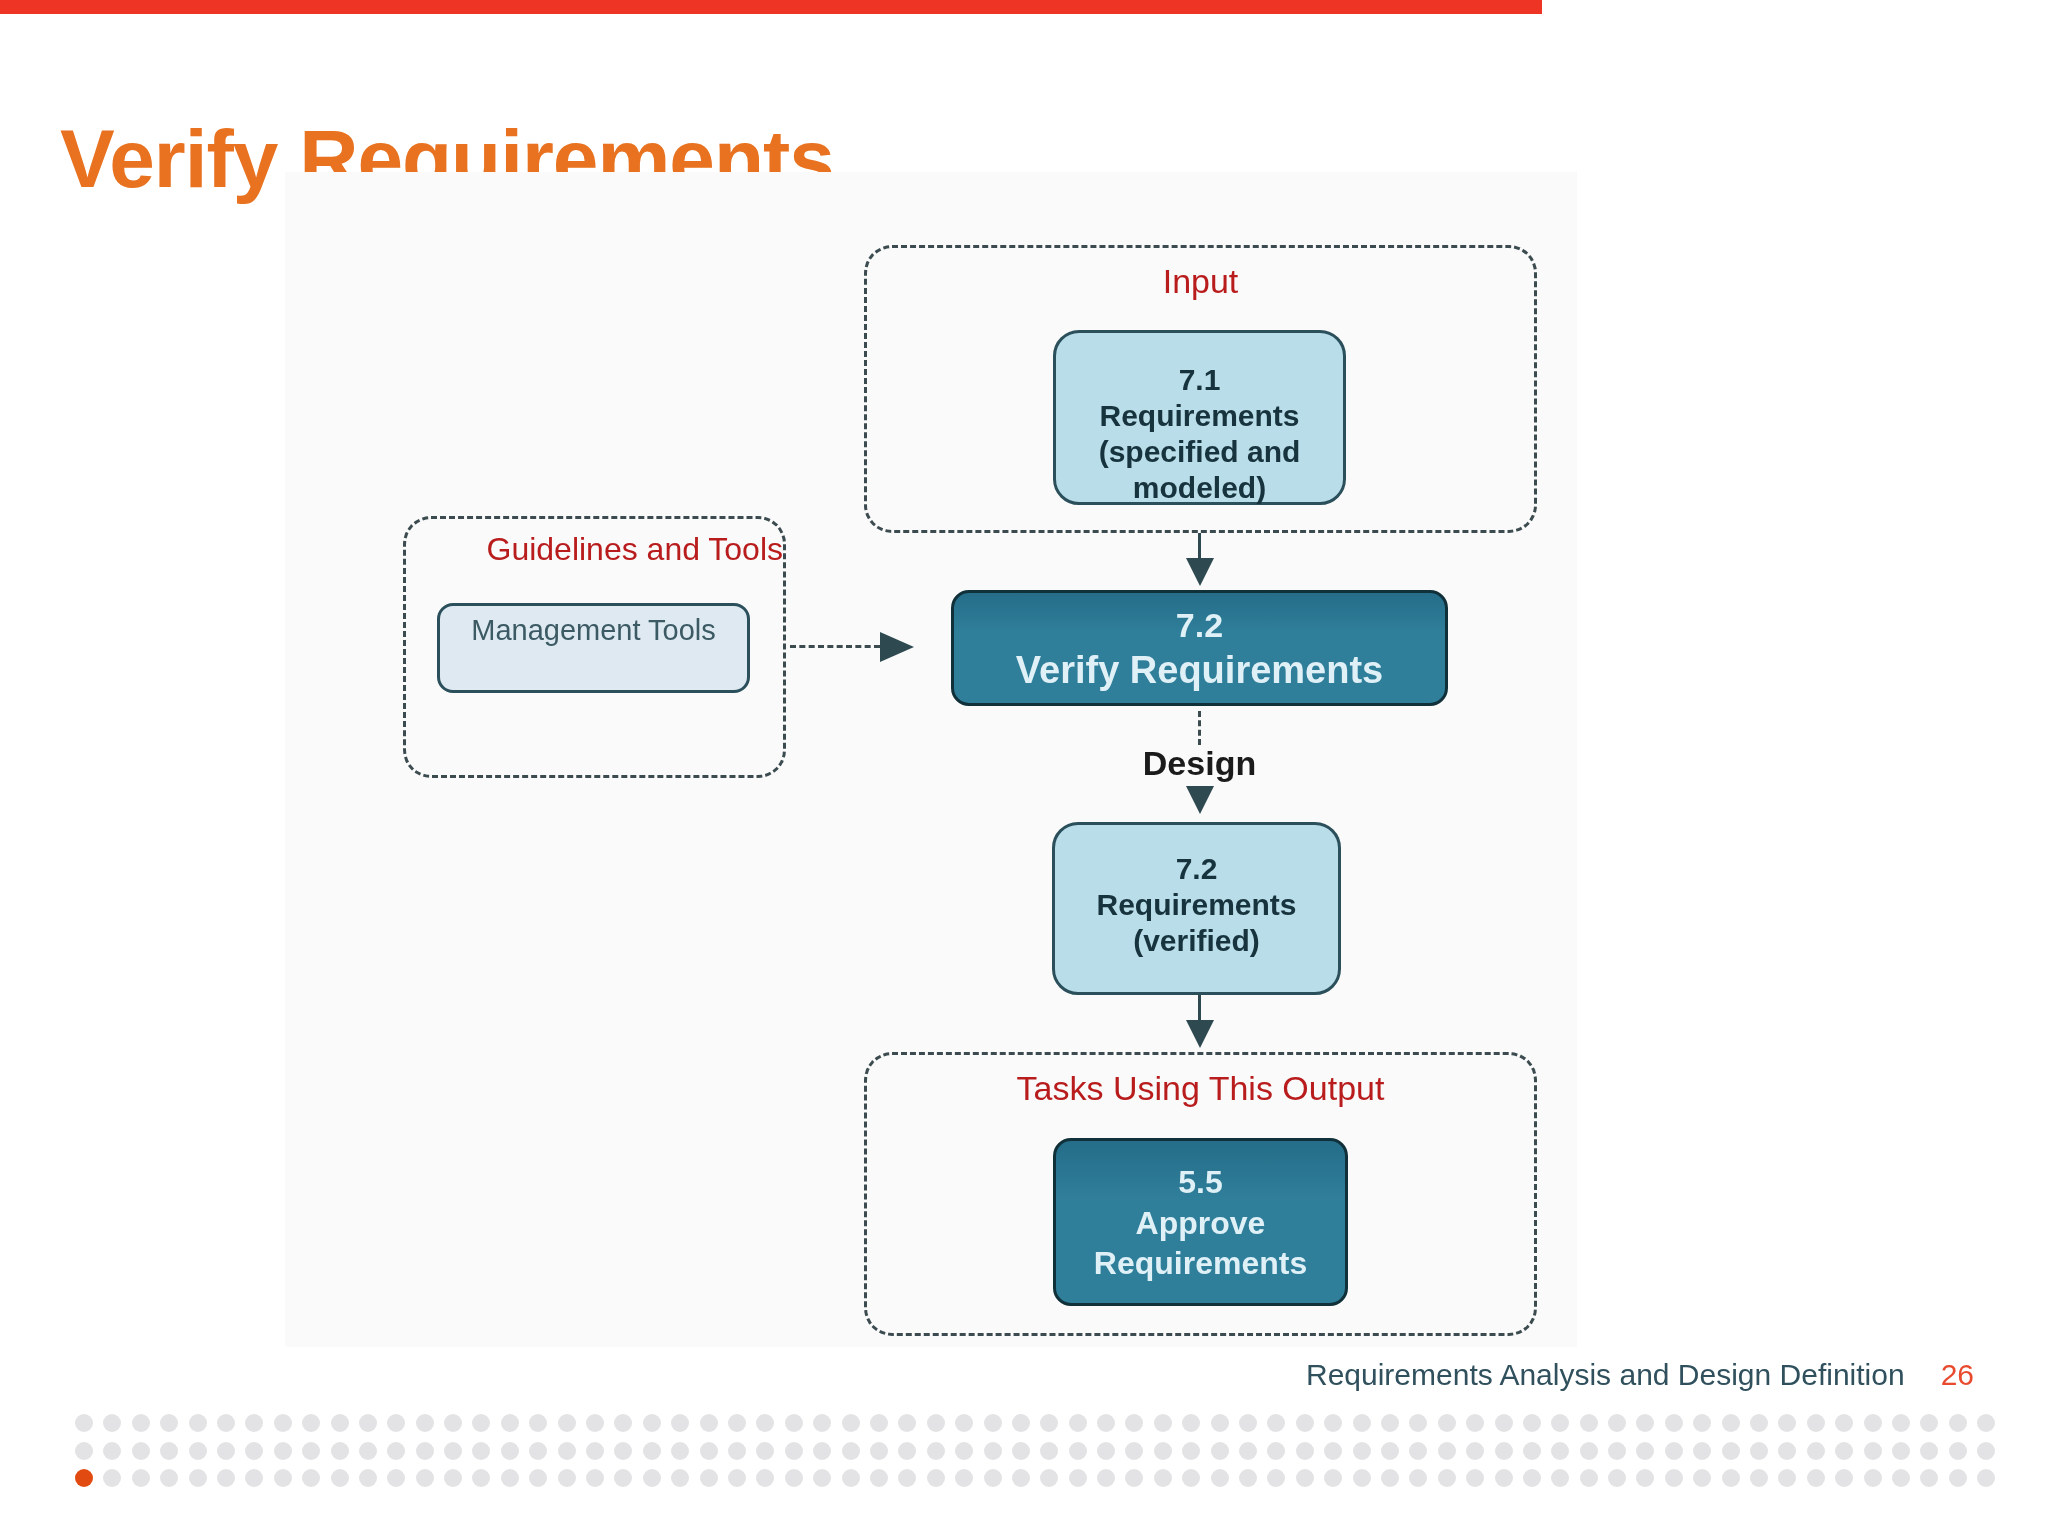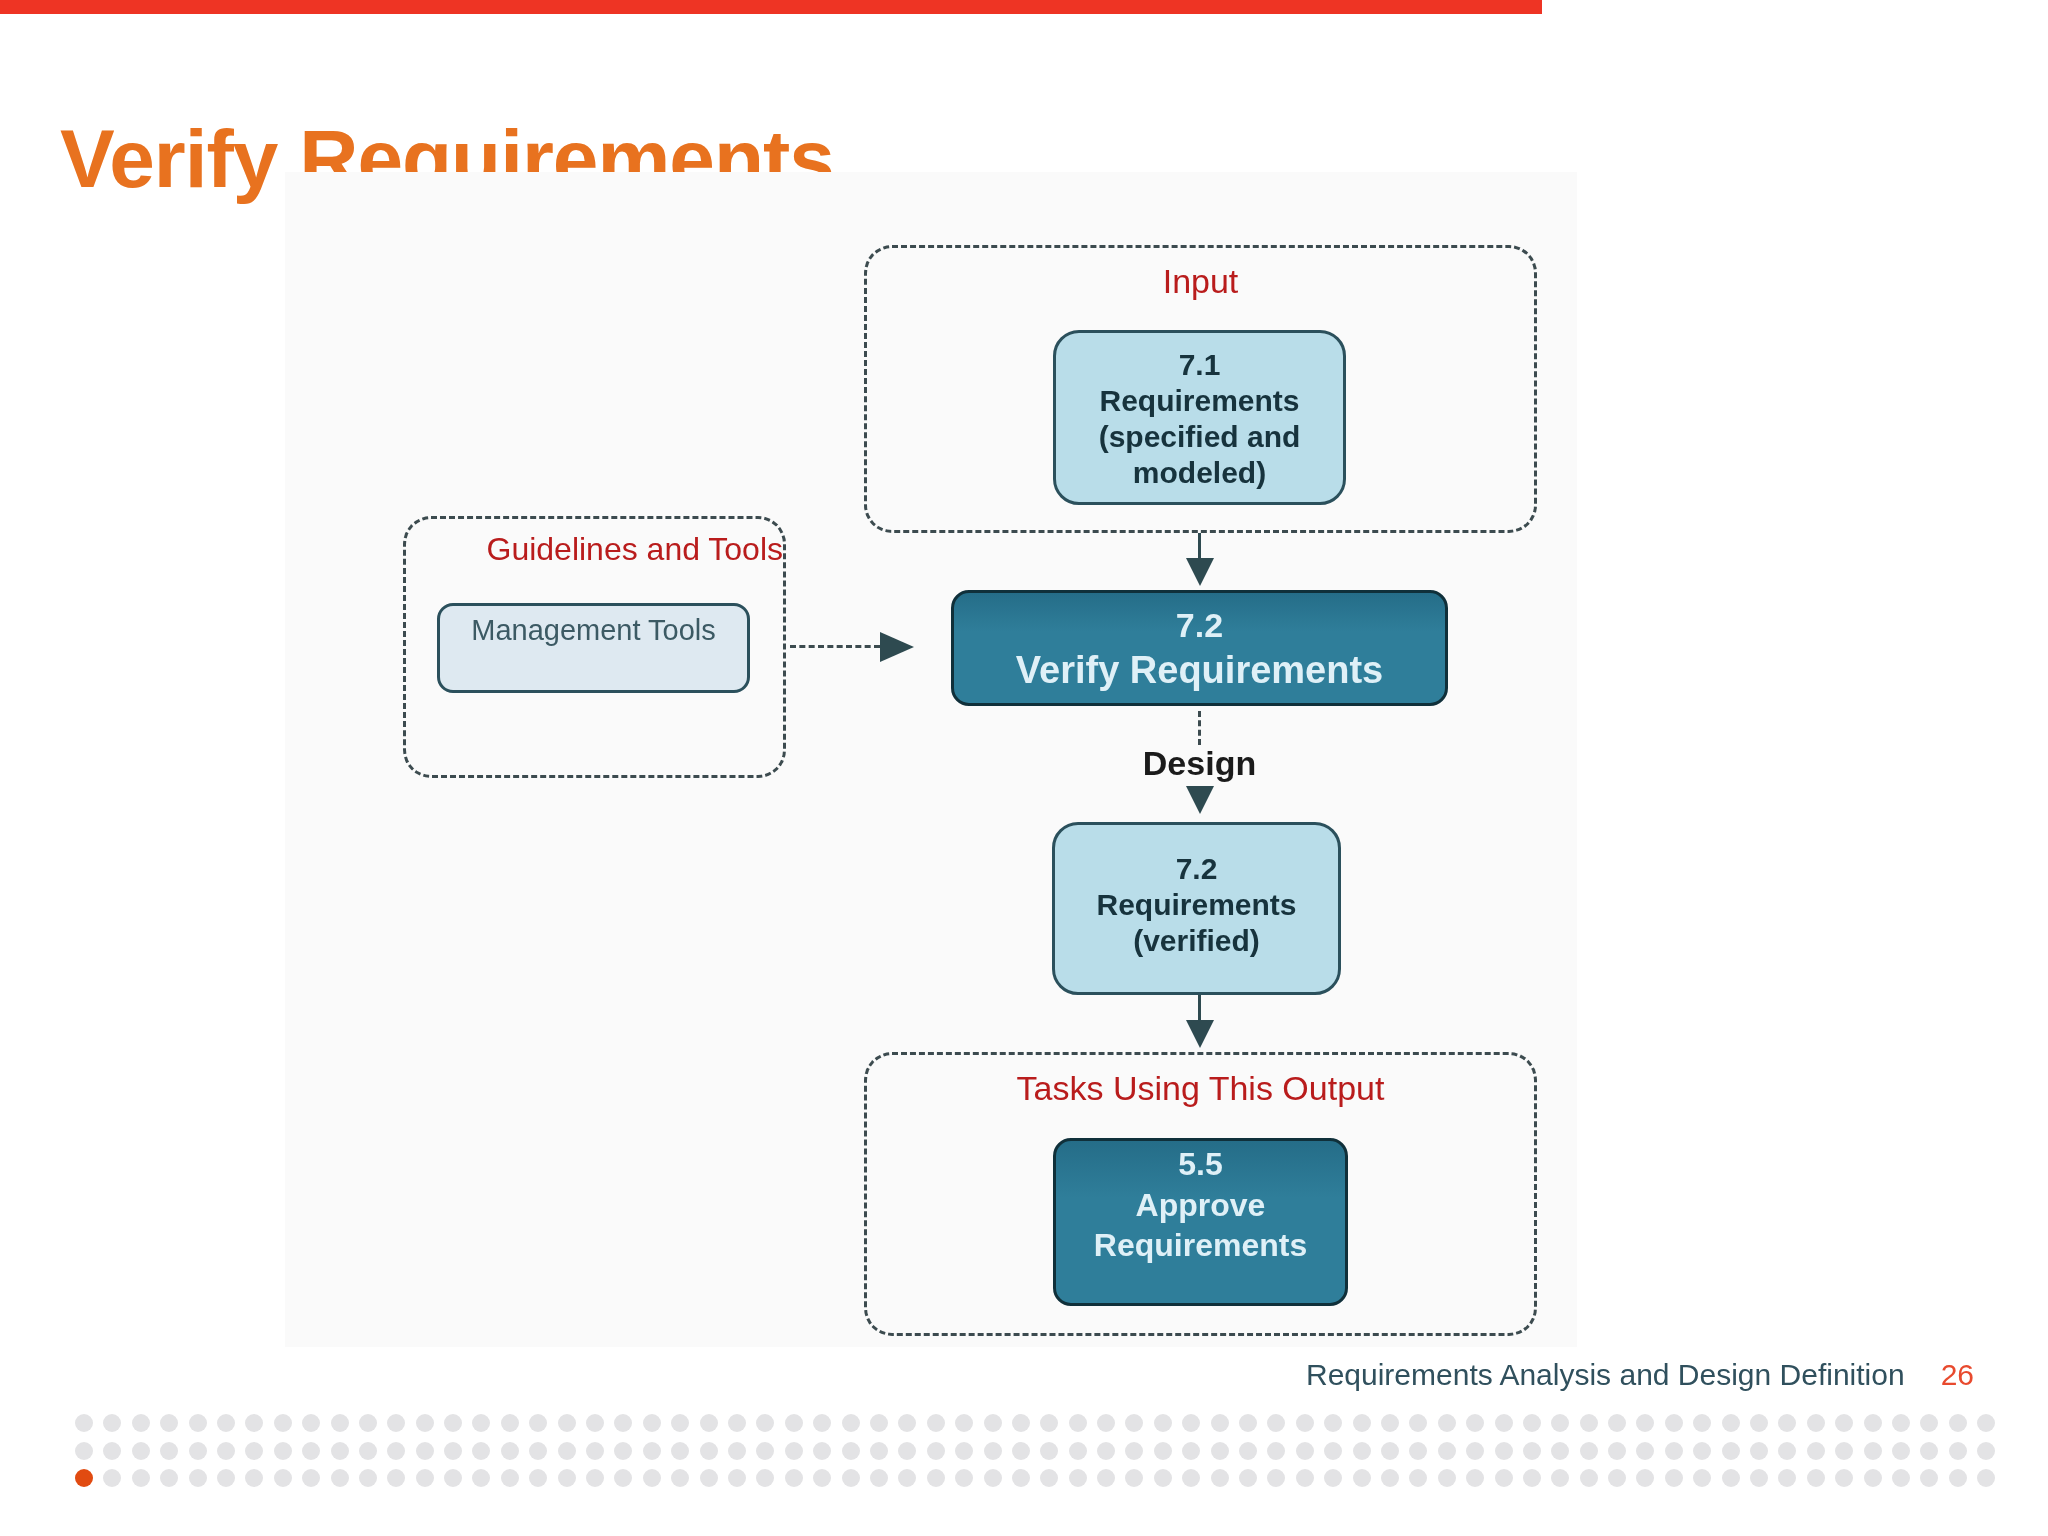--- a/index.html
+++ b/index.html
@@ -43,21 +43,21 @@
 
   
   .light-box {
     background: #b9dde9;
     border: 3px solid #2b505c;
     border-radius: 26px;
     text-align: center;
     color: #17333d; font-weight: bold;
     font-size: 30px; line-height: 36px;
   }
-  #box-71 { left: 1053px; top: 330px; width: 293px; height: 175px; padding: 14px 10px 0; }
+  #box-71 { left: 1053px; top: 330px; width: 293px; height: 175px; padding: 29px 10px 0; }
   #box-out { left: 1052px; top: 822px; width: 289px; height: 173px; padding: 26px 10px 0; }
 
   
   #tool-box {
     left: 437px; top: 603px; width: 313px; height: 90px;
     background: #dee9f1; border: 3px solid #2b505c; border-radius: 16px;
     text-align: center; padding-top: 7px;
     font-size: 29px; line-height: 35px; font-weight: normal; color: #3c5a64;
   }
 
@@ -65,21 +65,21 @@
   .dark-box {
     background: linear-gradient(180deg, #256d88 0%, #2f7e9a 35%);
     border: 3px solid #10303a;
     border-radius: 18px;
     text-align: center;
     color: #dff0f7; font-weight: bold;
   }
   #box-72 { left: 951px; top: 590px; width: 497px; height: 116px; padding-top: 10px; }
   #box-72 .num  { font-size: 34px; line-height: 44px; }
   #box-72 .name { font-size: 38px; line-height: 46px; }
-  #box-55 { left: 1053px; top: 1138px; width: 295px; height: 168px; padding-top: 2px; }
+  #box-55 { left: 1053px; top: 1138px; width: 295px; height: 168px; padding-top: 20px; }
   #box-55 div { font-size: 32px; line-height: 40px; }
   #box-55 .num { line-height: 42px; }
 
   
   .vline  { width: 3px; background: #2e4a50; }
   .vdash  { width: 0; border-left: 3px dashed #3c4b4f; }
   .hdash  { height: 0; border-top: 3px dashed #3c4b4f; }
   .arrow-down {
     width: 0; height: 0;
     border-left: 14px solid transparent;

